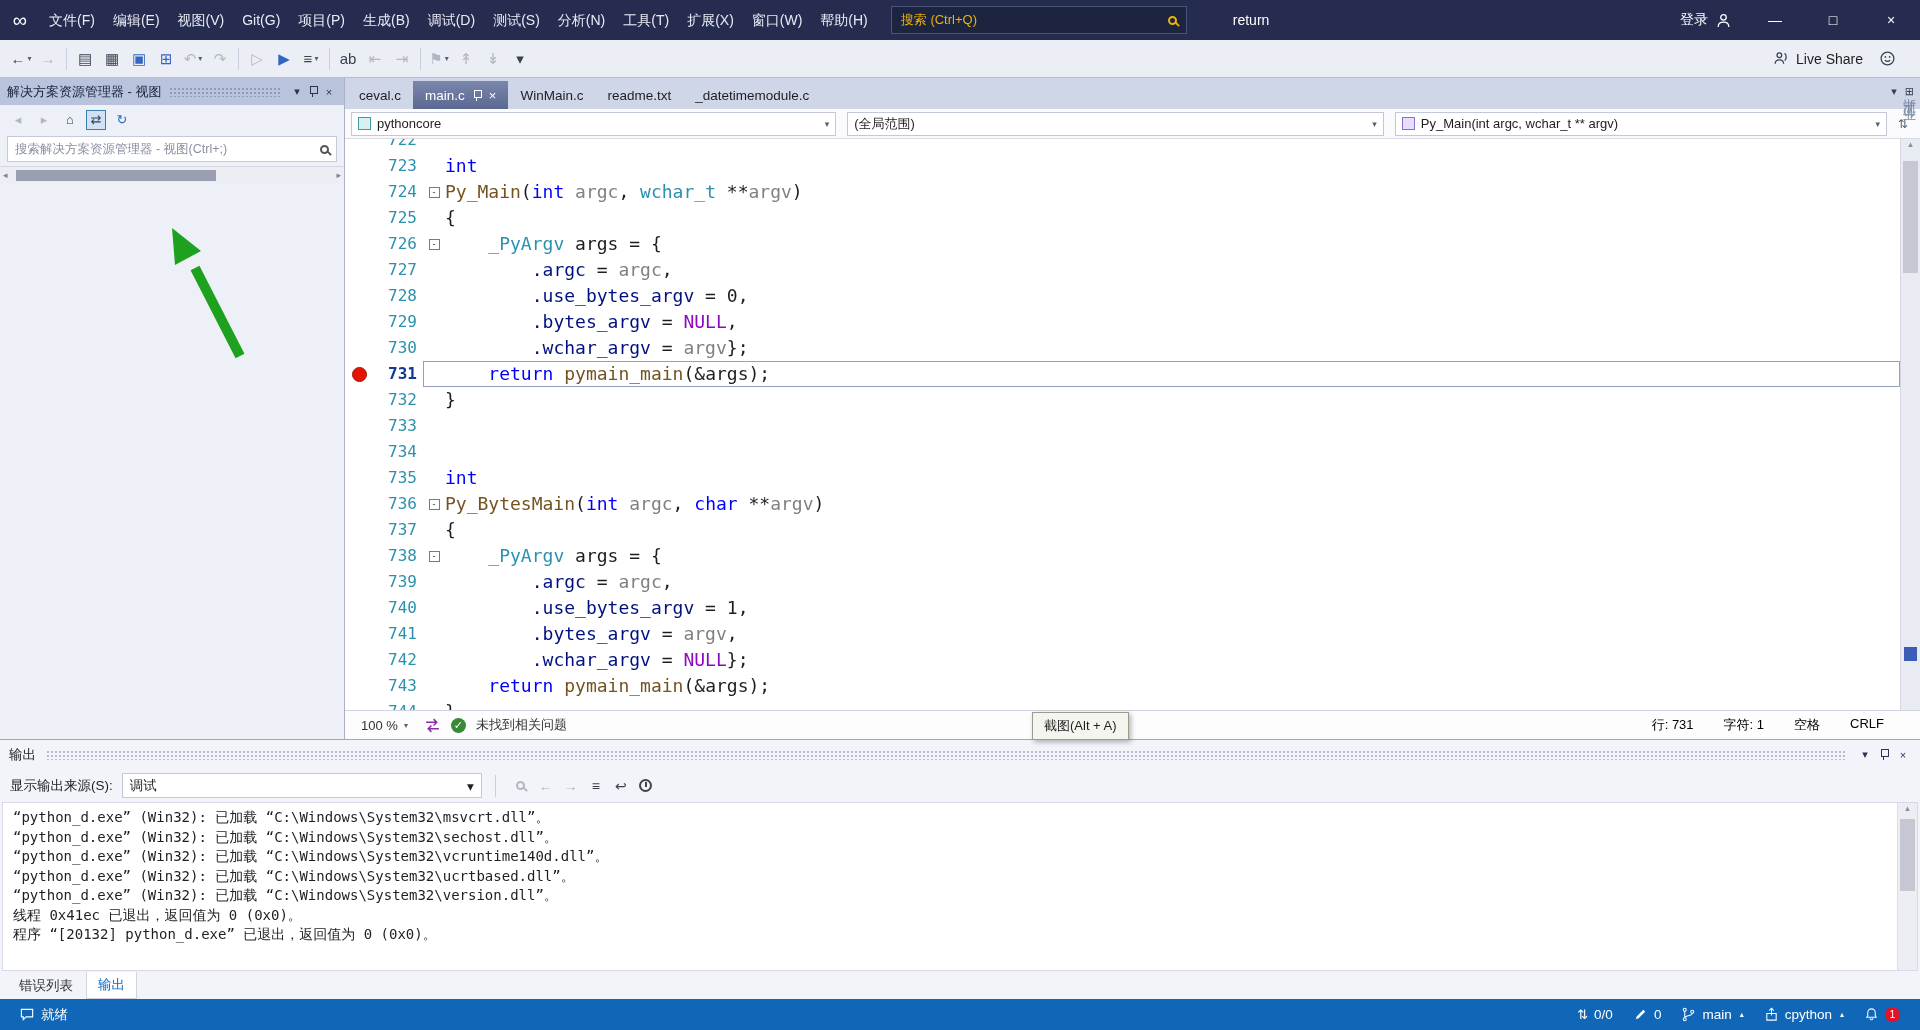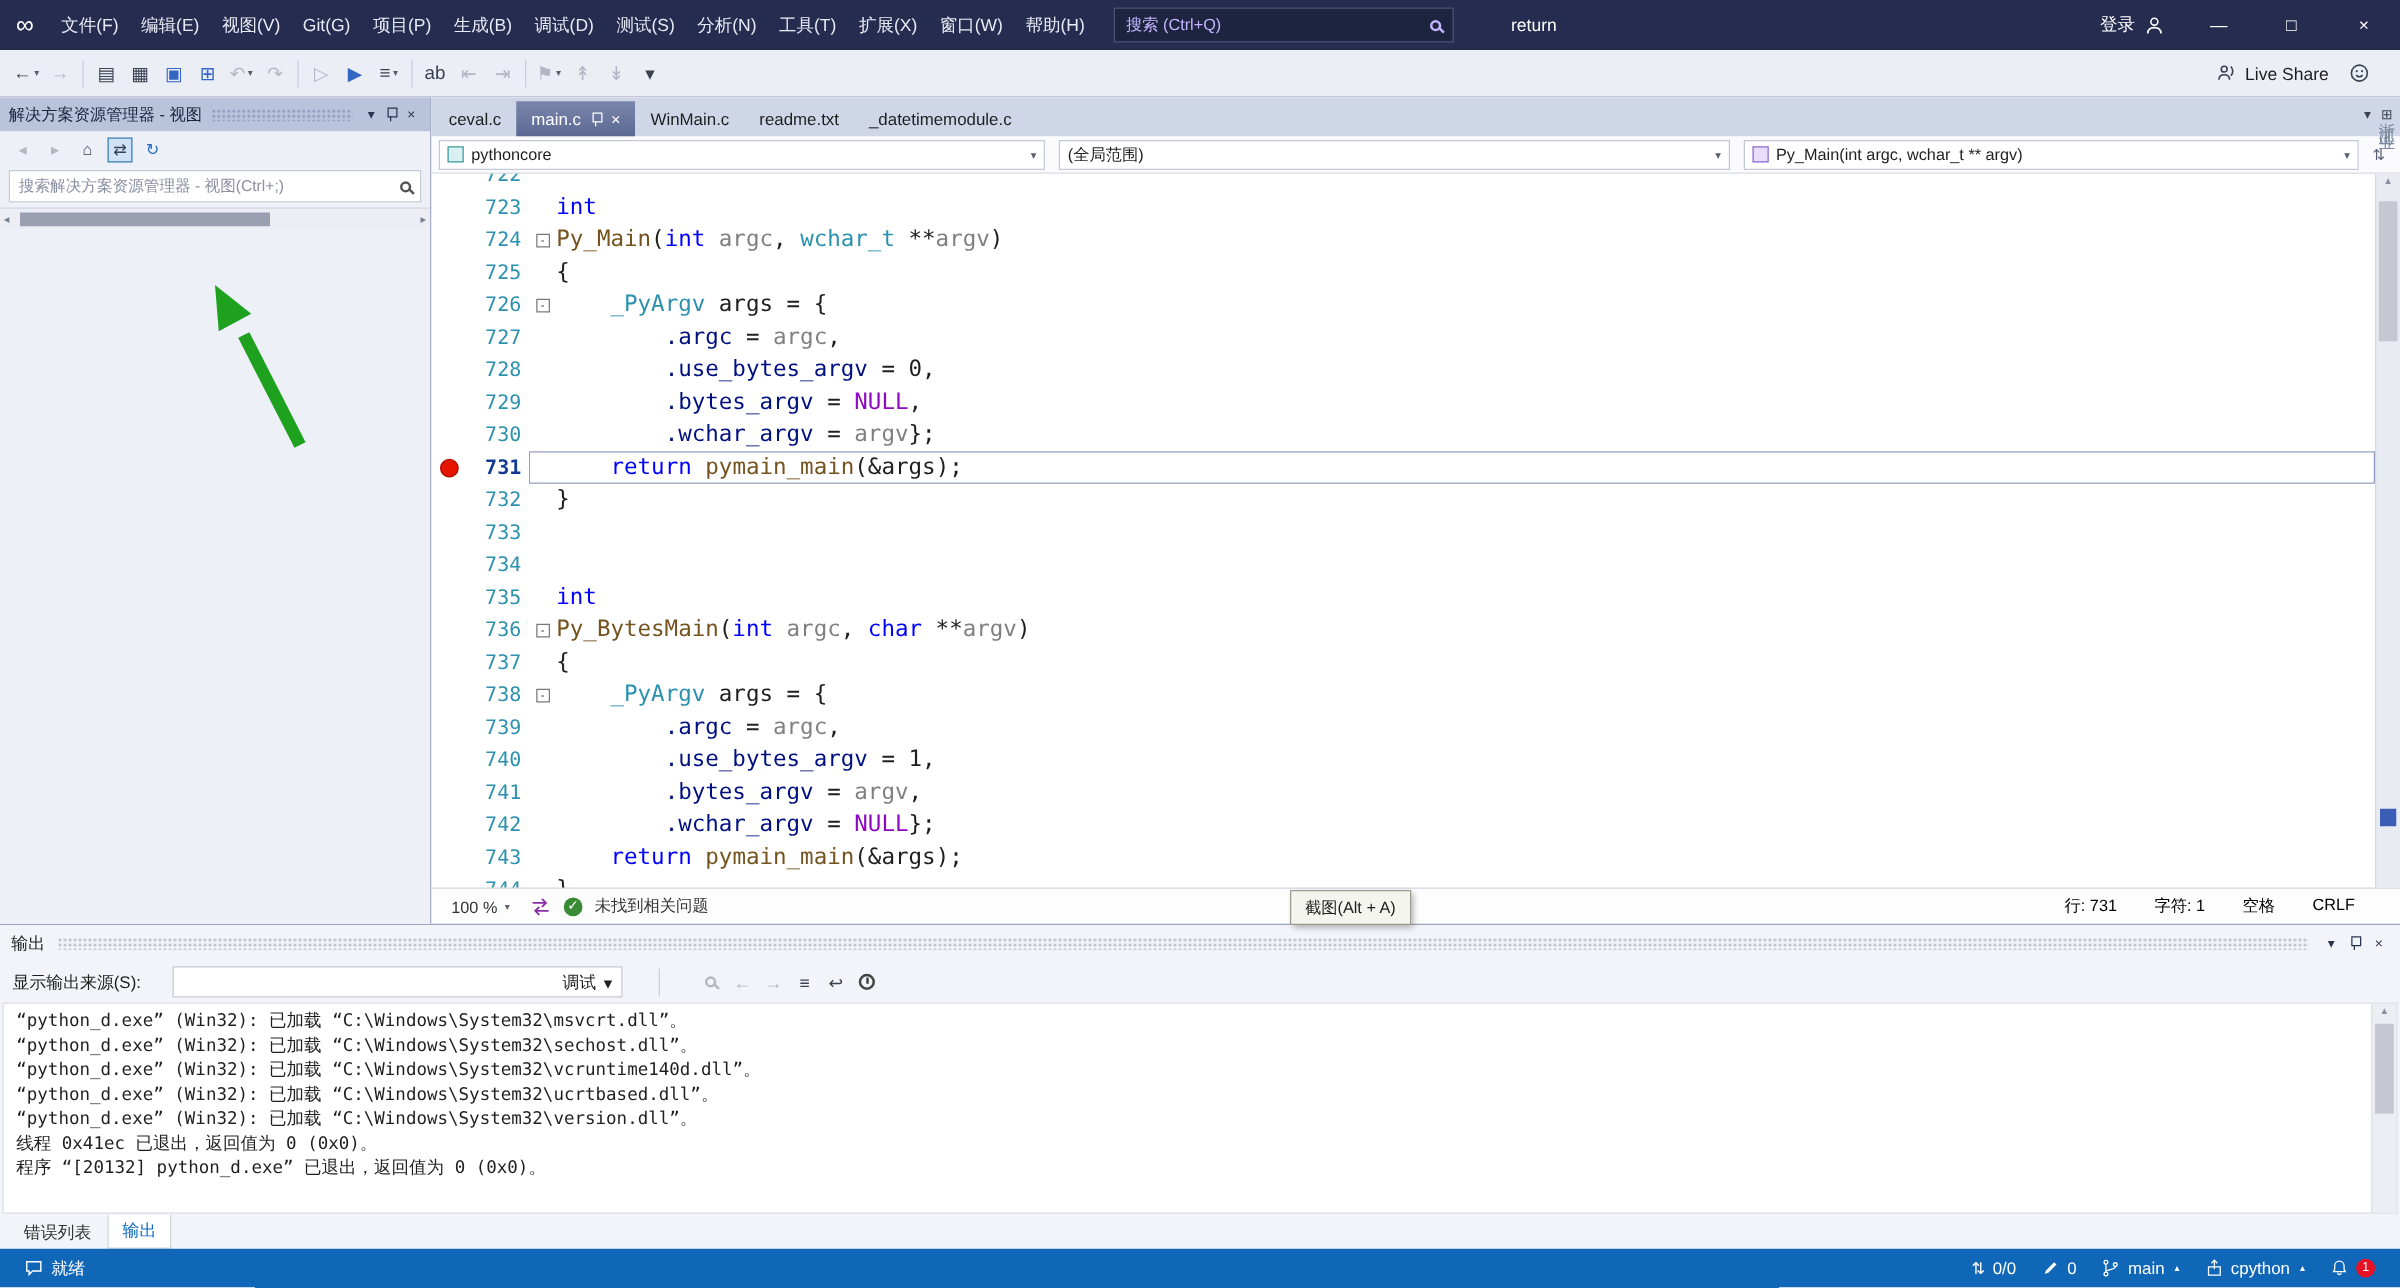--- a/index.html
+++ b/index.html
@@ -5,21 +5,21 @@
   * { box-sizing: border-box; margin: 0; padding: 0; }
   html,body { width:1920px; height:1030px; overflow:hidden; }
   body { font-family:"Liberation Sans", sans-serif; background:#fff; color:#1e1e1e; }
   #app { position:relative; width:1920px; height:1030px; display:flex; flex-direction:column; }
 
   
   .title-bar { height:40px; background:#262c4f; display:flex; align-items:center; color:#e8eaf5; flex:none; }
   .vs-logo { width:40px; text-align:center; font-size:20px; color:#fff; }
   .menu-bar { display:flex; align-items:center; height:100%; }
   .menu-item { padding:0 9px; font-size:14px; color:#e8eaf5; line-height:40px; cursor:default; }
-  .tb-search { width:272px; height:28px; margin-left:14px; background:#1d2440; border:1px solid #4b5479; display:flex; align-items:center; padding:0 9px; font-size:13px; color:#c4b5fd; }
+  .tb-search { width:296px; height:28px; margin-left:14px; background:#1d2440; border:1px solid #4b5479; display:flex; align-items:center; padding:0 9px; font-size:13px; color:#eab308; }
   .tb-search .ph { flex:1; white-space:nowrap; overflow:hidden; }
   .mag { width:9px; height:9px; border:2px solid currentColor; border-radius:50%; position:relative; display:inline-block; flex:none; }
   .mag::after { content:""; position:absolute; width:6px; height:2px; background:currentColor; transform:rotate(45deg); right:-5px; bottom:-2px; }
   .win-title { margin-left:46px; font-size:14px; color:#fff; }
   .tb-right { margin-left:auto; display:flex; align-items:center; height:100%; }
   .signin { display:flex; align-items:center; gap:7px; font-size:14px; color:#fff; padding:0 14px; }
   .tb-svg { width:17px; height:17px; }
   .win-controls { display:flex; height:100%; }
   .win-btn { width:58px; height:100%; display:flex; align-items:center; justify-content:center; font-size:14px; color:#fff; }
 
@@ -111,21 +111,21 @@
   .editor-bottom { height:29px; border-top:1px solid #d0d4e0; background:#fdfdfe; display:flex; align-items:center; font-size:13px; color:#333; padding:0 10px; gap:10px; flex:none; }
   .zoom-dd { display:flex; align-items:center; gap:6px; padding:2px 6px; }
   .zoom-dd .dd-caret { font-size:8px; color:#5a5f70; }
   .ok-circle { width:15px; height:15px; border-radius:50%; background:#388a34; color:#fff; font-size:11px; line-height:15px; text-align:center; display:inline-block; }
   .eb-right { margin-left:auto; display:flex; gap:30px; color:#000000; padding-right:26px; }
 
   
   .output { height:260px; flex:none; border-top:1px solid #9fa6bf; background:#f3f4f9; display:flex; flex-direction:column; }
   .out-header { height:29px; display:flex; align-items:center; padding:0 9px; font-size:13.5px; flex:none; gap:6px; }
   .out-header .sb-grip { background-image:radial-gradient(#b6bccf 1px, transparent 1.2px); }
-  .out-src { height:33px; display:flex; align-items:center; gap:25px; padding:0 10px; font-size:13.5px; flex:none;text-align:right; }
+  .out-src { height:33px; display:flex; align-items:center; gap:9px; padding:0 10px; font-size:13.5px; flex:none; }
   .out-dd { width:360px; height:25px; background:#fff; border:1px solid #c3c8d8; display:flex; align-items:center; padding:0 7px; gap:6px; }
   .out-dd .grow { flex:1; }
   .o-ic { width:24px; height:22px; display:flex; align-items:center; justify-content:center; color:#3a4150; font-size:14px; }
   .o-ic.dis { color:#b3b6c4; }
   .clock-icon { display:inline-block; width:13px; height:13px; border:2px solid #444; border-radius:50%; position:relative; }
   .clock-icon::after { content:""; position:absolute; left:4px; top:1px; width:2px; height:5px; background:#444; }
   .out-log { flex:1; min-height:0; background:#fff; border:1px solid #d7dae6; margin:0 2px; display:flex; }
   .log-text { flex:1; font-family:"DejaVu Sans Mono", monospace; font-size:14px; line-height:19.5px; color:#1f1f1f; padding:5px 0 0 10px; white-space:pre; overflow:hidden; }
   .log-scroll { width:20px; flex:none; background:#eceef3; border-left:1px solid #dcdfe8; position:relative; color:#8a8fa0; font-size:9px; text-align:center; }
   .log-thumb { position:absolute; left:2px; right:2px; top:16px; height:72px; background:#c5c7d3; }

